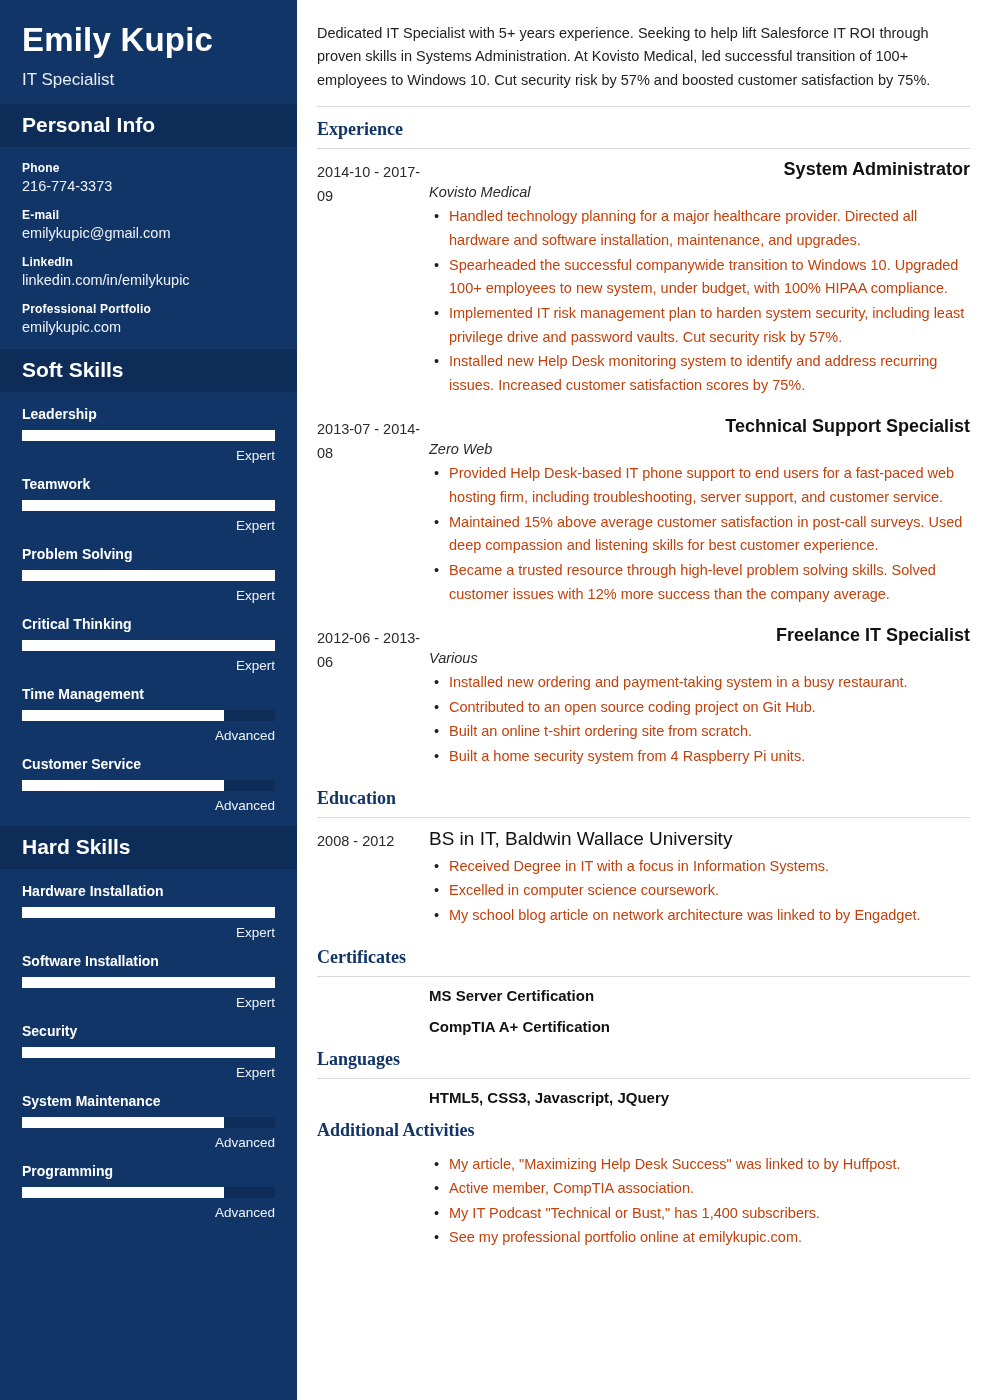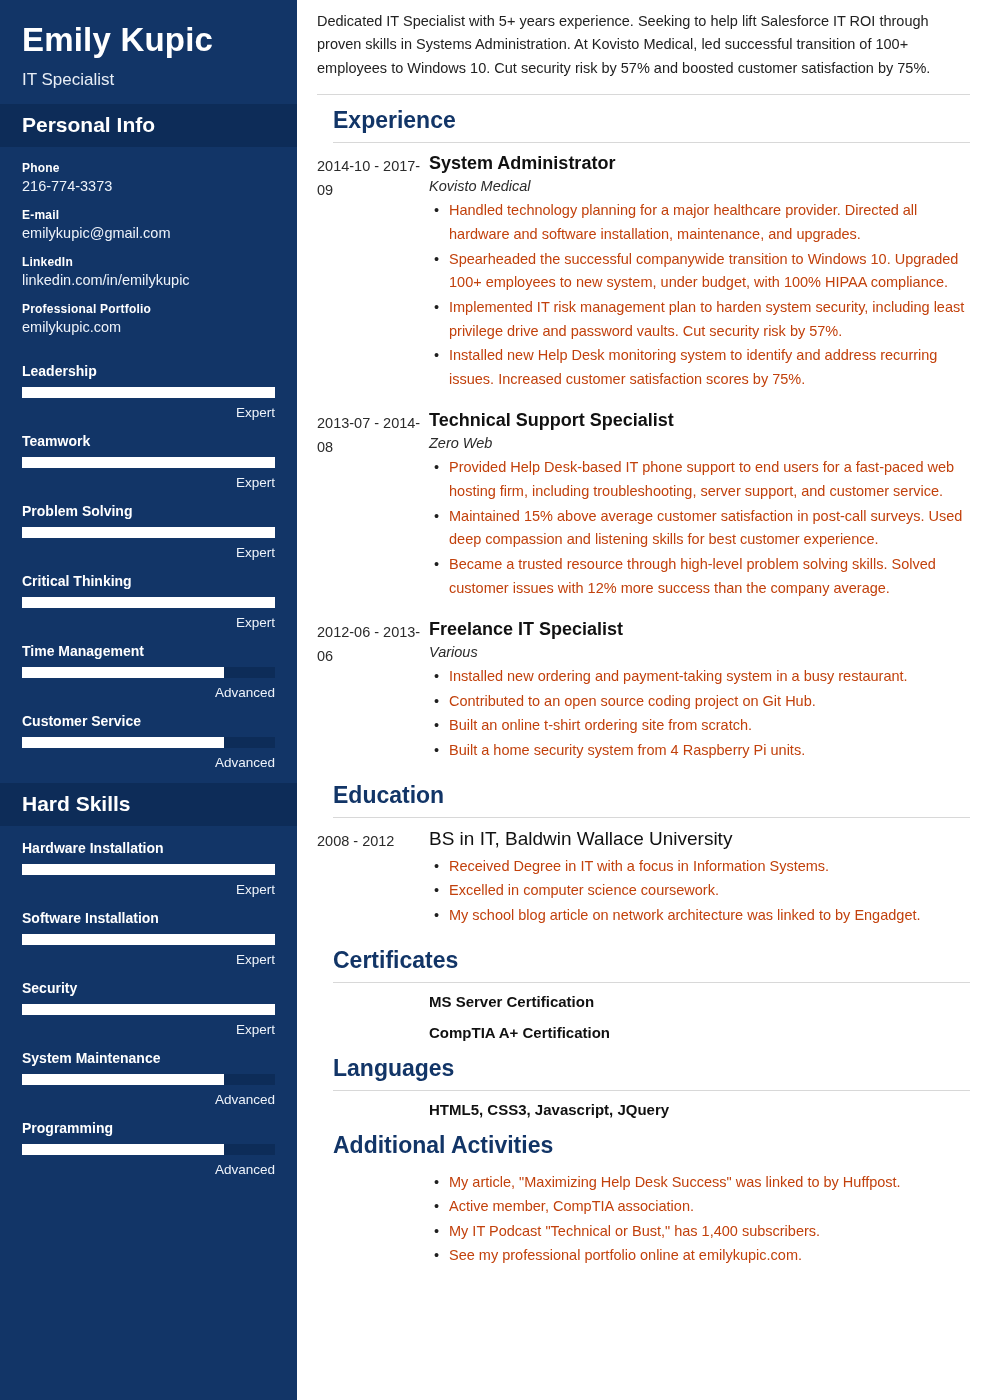--- a/index.html
+++ b/index.html
@@ -88,58 +88,60 @@
   .skill-level {
     font-size: 13.5px;
     color: #eef3fa;
     text-align: right;
     margin-top: 7px;
   }
 
   
   .main {
     flex: 1 1 auto;
-    padding: 10px 20px 24px 20px;
+    padding: 22px 20px 24px 20px;
     color: #1b1b1b;
   }
   .summary {
     font-size: 14.5px;
     line-height: 1.62;
     color: #222222;
     padding-bottom: 14px;
     border-bottom: 1px solid #d8d8d8;
     margin: 0 0 6px 0;
   }
   .sec-title {
-    font-size: 23px;
+    font-size: 18px;
     font-weight: bold;
     color: #123567;
-    margin: 12px 0 10px 16px;
+    margin: 12px 0 10px 0;
     padding-bottom: 8px;
     border-bottom: 1px solid #d8d8d8;
+    font-family: Liberation Serif, serif;
   }
   .sec-title.no-rule { border-bottom: none; padding-bottom: 2px; }
 
   .entry {
     display: flex;
     margin-bottom: 18px;
   }
   .entry-date {
     flex: 0 0 112px;
     font-size: 14.5px;
     color: #2b2b2b;
     line-height: 1.62;
     padding-top: 2px;
   }
   .entry-body { flex: 1 1 auto; }
   .entry-role {
     font-size: 18px;
     font-weight: bold;
     color: #111111;
     margin: 0 0 4px 0;
+    text-align: right;
   }
   .entry-org {
     font-size: 14.5px;
     font-style: italic;
     color: #2b2b2b;
     margin: 0 0 5px 0;
   }
   ul.bullets {
     margin: 0;
     padding-left: 18px;
@@ -205,20 +207,21 @@
       <div class="info-item">
         <div class="info-label">LinkedIn</div>
         <div class="info-value">linkedin.com/in/emilykupic</div>
       </div>
       <div class="info-item">
         <div class="info-label">Professional Portfolio</div>
         <div class="info-value">emilykupic.com</div>
       </div>
     </div>
 
+    <div class="section-bar">Soft Skills</div>
     <div class="sidebar-body">
       <div class="skill">
         <div class="skill-name">Leadership</div>
         <div class="bar-track">
             <div class="bar-fill" style="width: 100%;"></div>
           </div>
         <div class="skill-level">Expert</div>
       </div>
       <div class="skill">
         <div class="skill-name">Teamwork</div>

